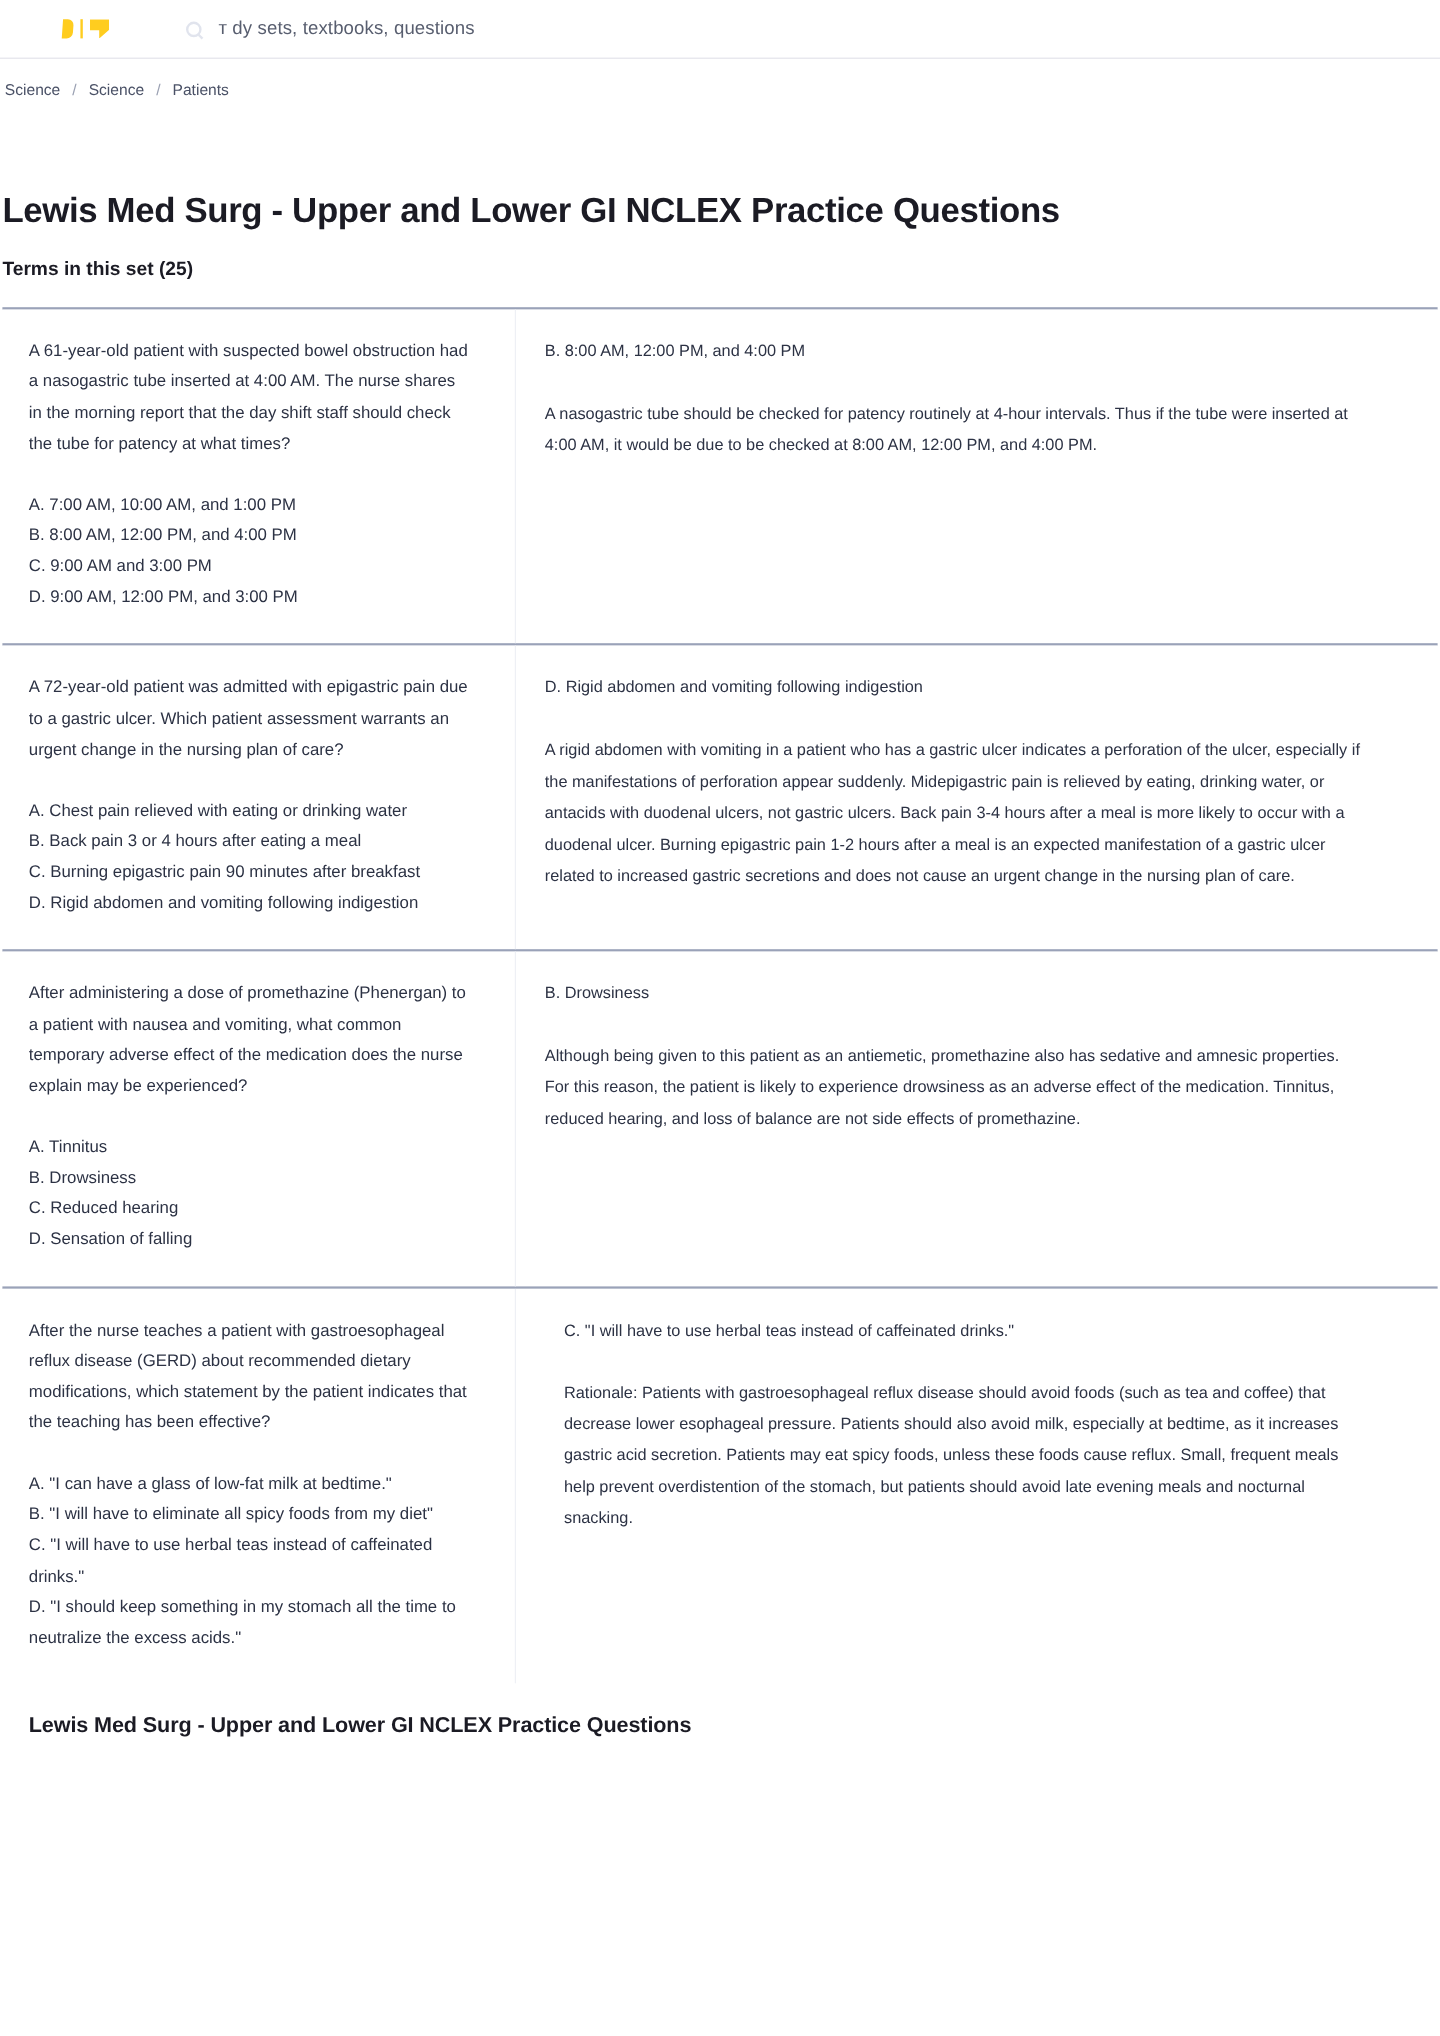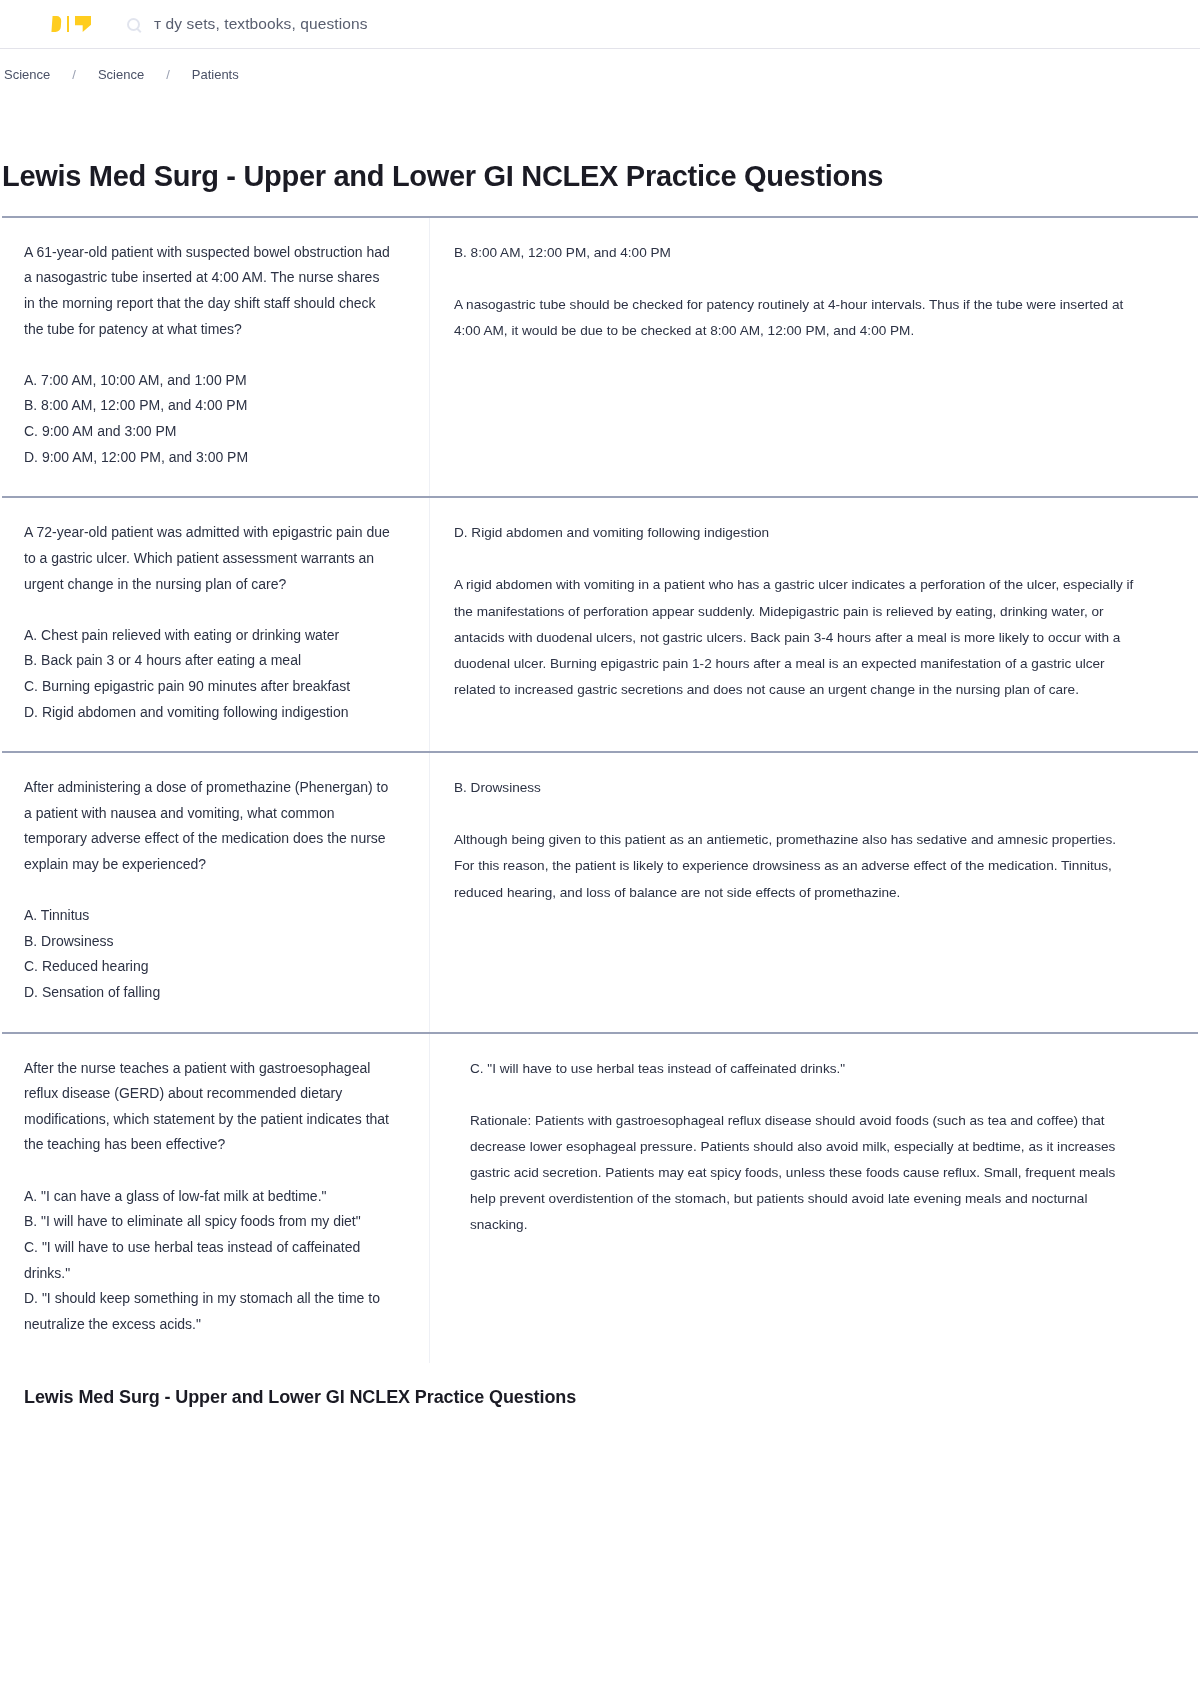--- a/index.html
+++ b/index.html
@@ -16,20 +16,21 @@
   }
 
   
   .topbar {
     height: 49px;
     border-bottom: 1px solid #e3e3ea;
     display: flex;
     align-items: center;
     padding-left: 52px;
     background: #ffffff;
+    gap: 28px;
   }
   .logo {
     display: flex;
     align-items: center;
     gap: 6px;
     margin-right: 36px;
   }
   .logo-mark-a {
     width: 9px; height: 16px;
     background: #ffcd1f;
@@ -72,21 +73,21 @@
     white-space: nowrap;
   }
 
   
   .breadcrumb {
     padding: 12px 0 0 2px;
     font-size: 13px;
     color: #4a5166;
     display: flex;
     align-items: center;
-    gap: 22px;
+    gap: 10px;
     height: 38px;
   }
   .breadcrumb a {
     color: #4a5166;
     text-decoration: none;
   }
   .crumb-sep { color: #9aa0b2; }
 
   
   .page-wrap { padding: 0 2px; }
@@ -174,20 +175,21 @@
   <nav class="breadcrumb">
     <a href="#">Science</a>
     <span class="crumb-sep">/</span>
     <a href="#">Science</a>
     <span class="crumb-sep">/</span>
     <a href="#">Patients</a>
   </nav>
 
   <h1 class="set-title">Lewis Med Surg - Upper and Lower GI NCLEX Practice Questions</h1>
 
+  <div class="terms-count">Terms in this set (25)</div>
 
   <div class="term-list">
 
     <div class="term-row">
       <div class="term-left">A 61-year-old patient with suspected bowel obstruction had a nasogastric tube inserted at 4:00 AM. The nurse shares in the morning report that the day shift staff should check the tube for patency at what times?
 
 A. 7:00 AM, 10:00 AM, and 1:00 PM
 B. 8:00 AM, 12:00 PM, and 4:00 PM
 C. 9:00 AM and 3:00 PM
 D. 9:00 AM, 12:00 PM, and 3:00 PM</div>

